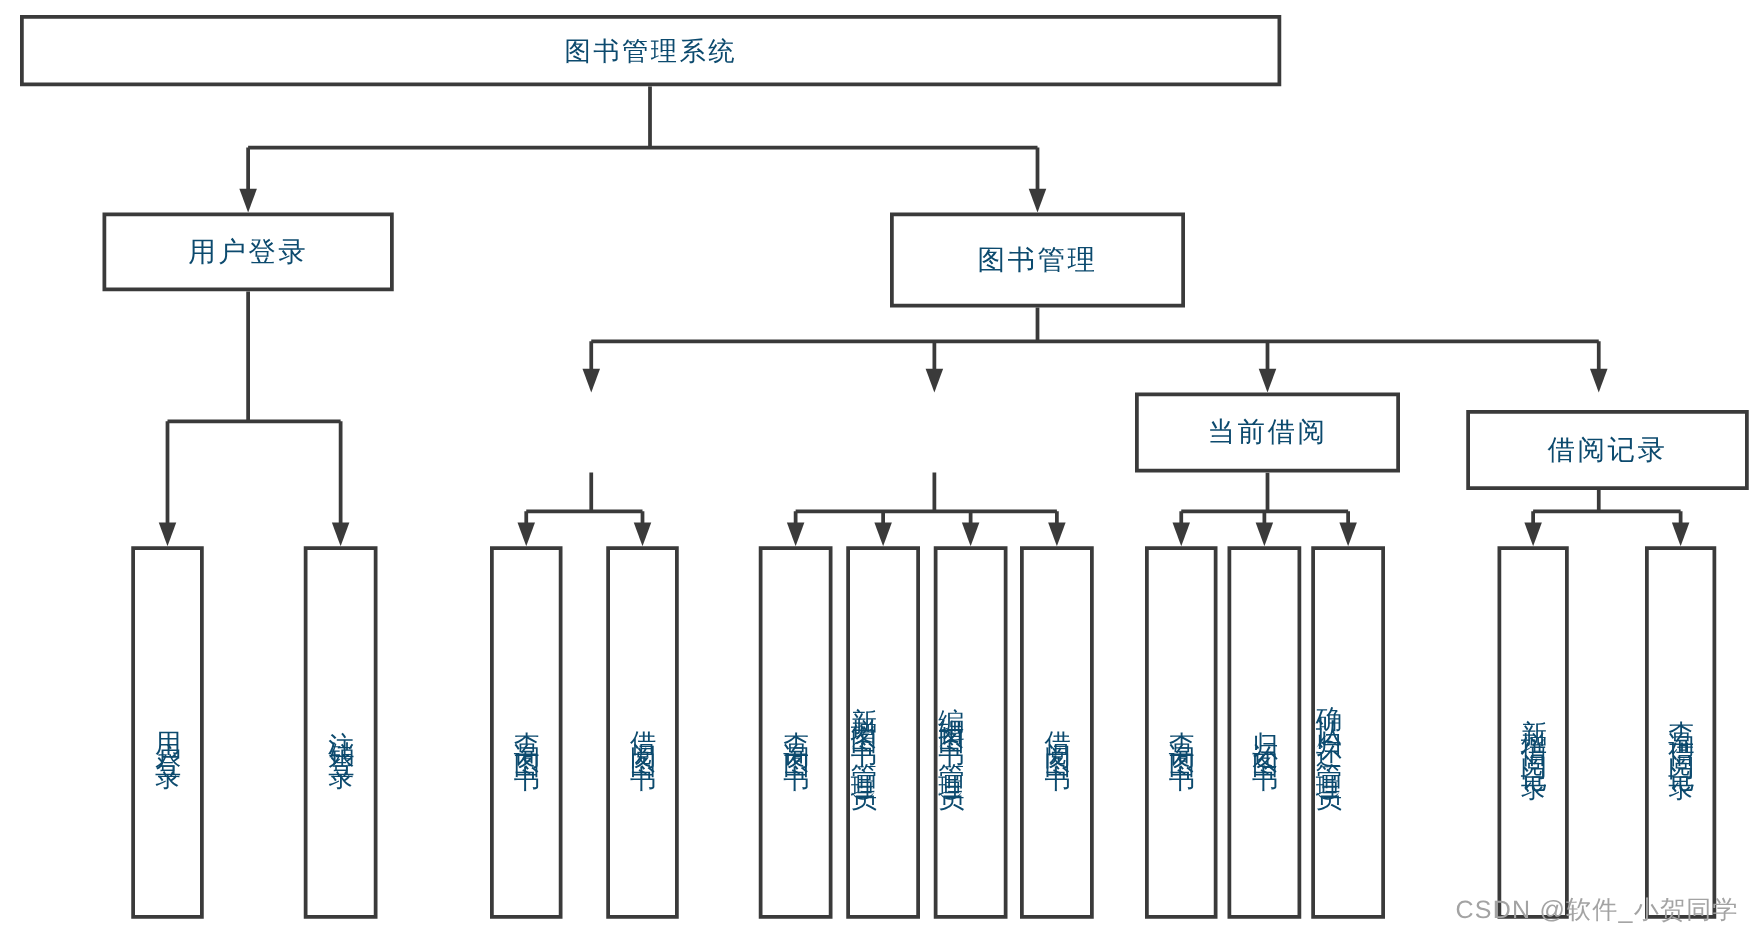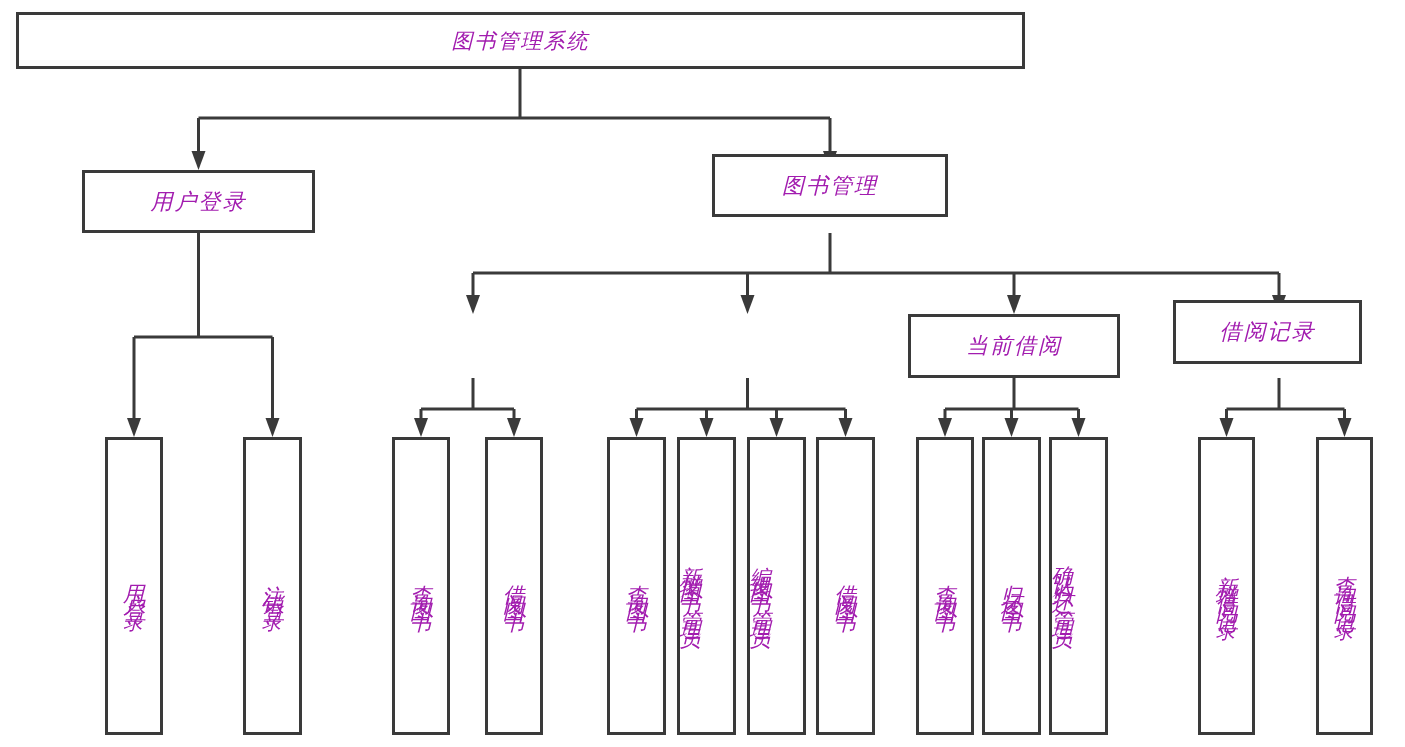--- a/index.html
+++ b/index.html
@@ -19,26 +19,25 @@
     position: absolute;
     left: 0; top: 0;
     width: 1405px; height: 747px;
     pointer-events: none;
   }
   .node {
     position: absolute;
     box-sizing: border-box;
     background: #ffffff;
     border: 3px solid #3a3a3a;
-    color: #a21caf;
+    color: #0c4a6e;
     display: flex;
     align-items: center;
     justify-content: center;
     text-align: right;
-    font-style: italic;
   }
   .hbox {
     font-size: 22px;
     letter-spacing: 2px;
     white-space: nowrap;
   }
   .hbox.root { font-size: 21px; }
   .vbox {
     font-size: 21px;
   }
@@ -101,28 +100,28 @@
     </g>
   </svg>
 
   <div class="node hbox root" style="left:16px; top:12px; width:1009px; height:57px;">
     <span>图书管理系统</span>
   </div>
 
   <div class="node hbox" style="left:82px; top:170px; width:233px; height:63px;">
     <span>用户登录</span>
   </div>
-  <div class="node hbox" style="left:712px; top:154px; width:236px; height:63px;">
+  <div class="node hbox" style="left:712px; top:170px; width:236px; height:76px;">
     <span>图书管理</span>
   </div>
 
   <div class="node hbox" style="left:908px; top:314px; width:212px; height:64px;">
     <span>当前借阅</span>
   </div>
-  <div class="node hbox" style="left:1173px; top:300px; width:189px; height:64px;">
+  <div class="node hbox" style="left:1173px; top:328px; width:226px; height:64px;">
     <span>借阅记录</span>
   </div>
 
   <div class="node vbox" style="left:105px; top:437px; width:58px; height:298px;">
     <span class="vtext">用户登录</span>
   </div>
   <div class="node vbox" style="left:243px; top:437px; width:59px; height:298px;">
     <span class="vtext">注销登录</span>
   </div>
 
@@ -156,14 +155,15 @@
     <span class="vtext">确认归还（管理员）</span>
   </div>
 
   <div class="node vbox" style="left:1198px; top:437px; width:57px; height:298px;">
     <span class="vtext">新增借阅记录</span>
   </div>
   <div class="node vbox" style="left:1316px; top:437px; width:57px; height:298px;">
     <span class="vtext">查询借阅记录</span>
   </div>
 
+  <div class="watermark">CSDN @软件_小贺同学</div>
 
 </div>
 
 </body></html>

